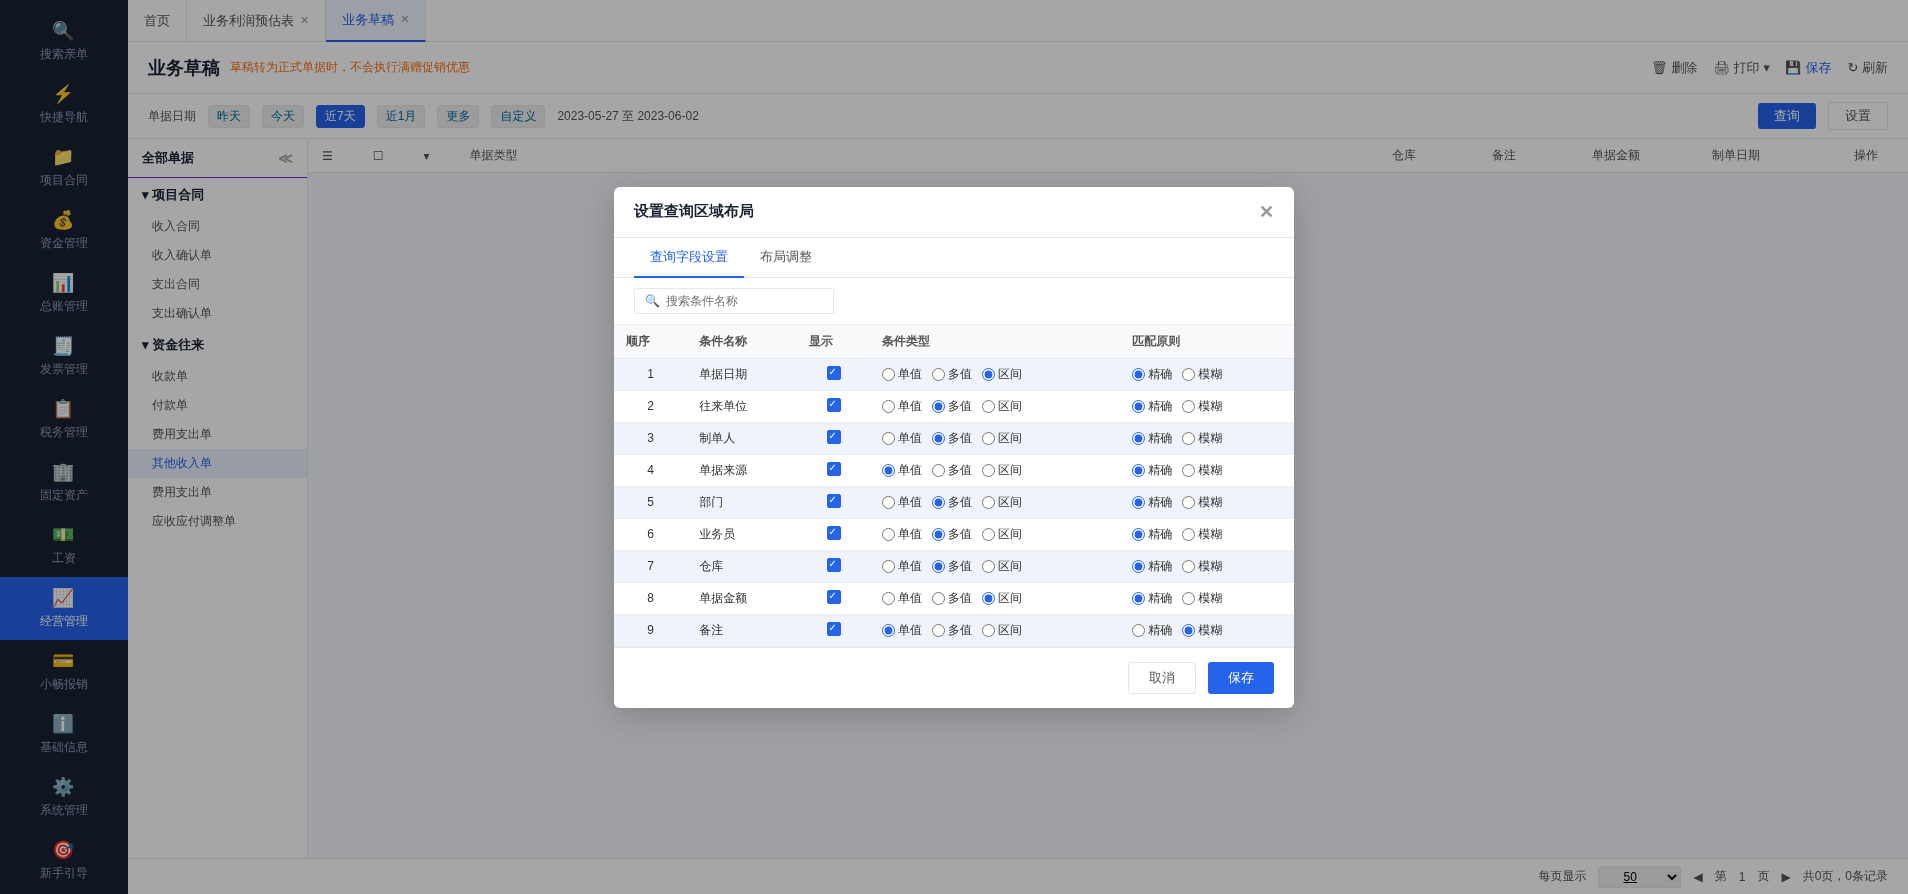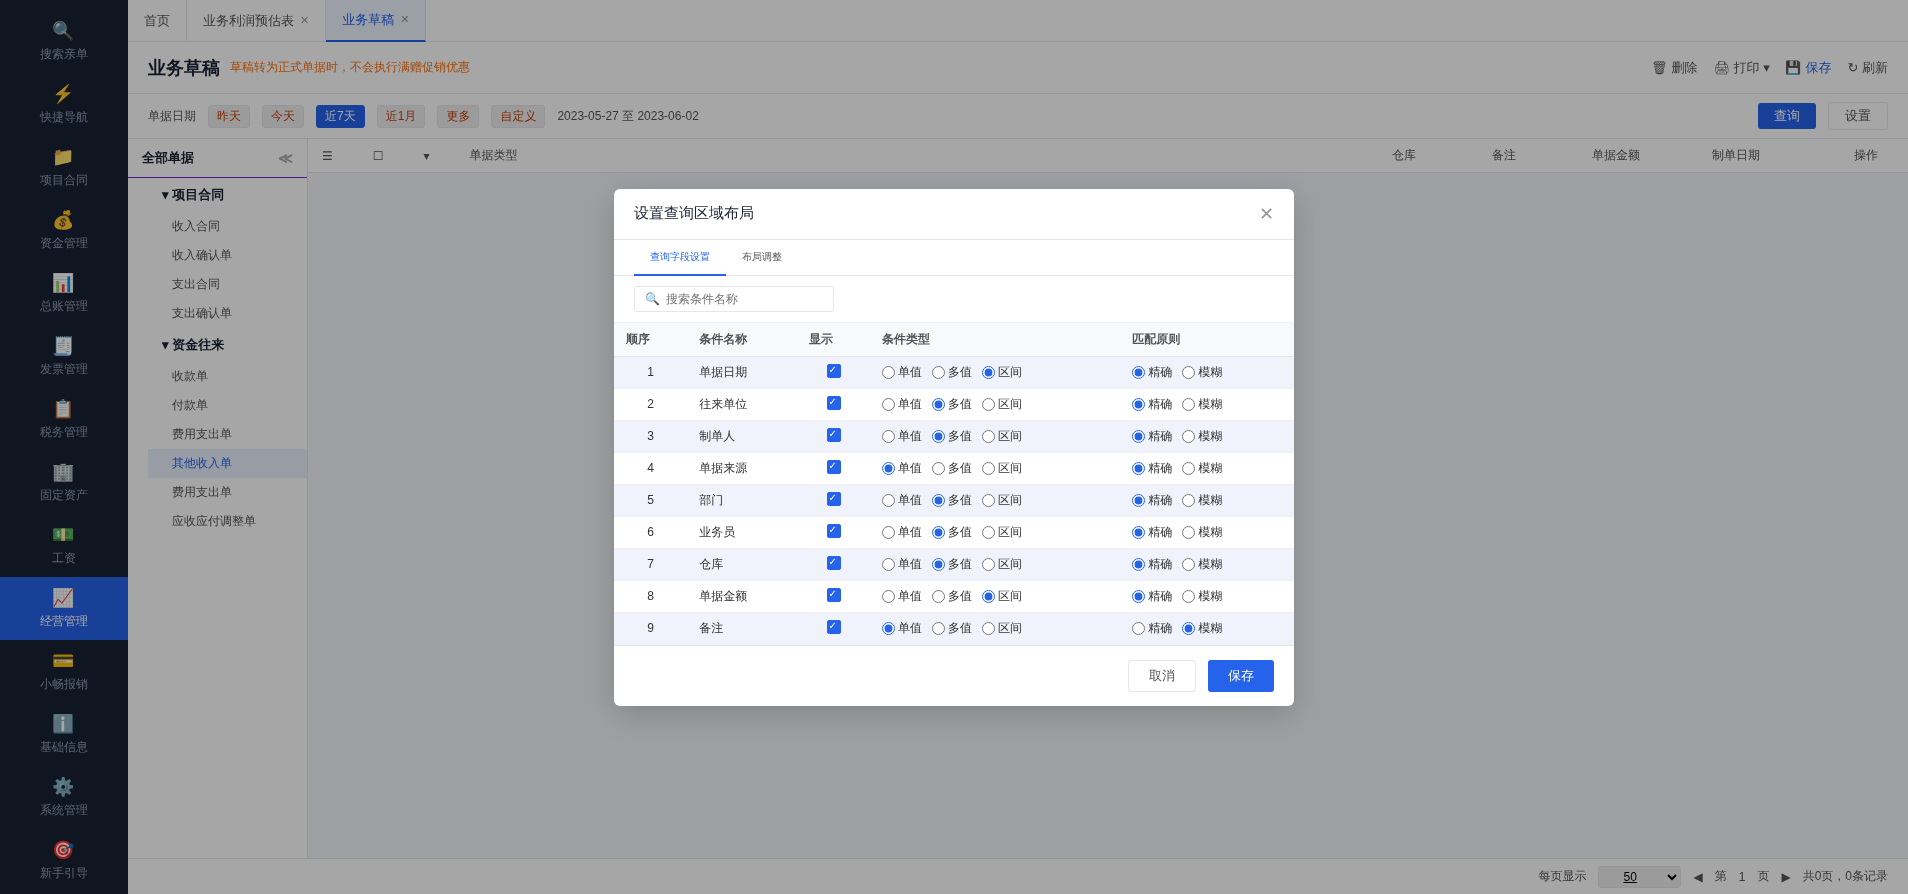--- a/index.html
+++ b/index.html
@@ -49,39 +49,39 @@
     .page-actions { display: flex; align-items: flex-end; gap: 16px; font-size: 13px; color: #555; }
     .page-action-btn { display: flex; align-items: center; gap: 4px; cursor: pointer; }
     .page-action-btn.primary { color: #2563eb; }
 
     
     .filter-bar {
       background: #fff; padding: 8px 20px; display: flex; align-items: center;
       gap: 12px; font-size: 12px; border-bottom: 1px solid #e5e7eb; flex-wrap: wrap;
     }
     .filter-label { color: #555; }
-    .filter-btn { padding: 2px 8px; border-radius: 3px; border: 1px solid #e5e7eb; cursor: pointer; color: #c2410c; font-size: 12px; }
+    .filter-btn { padding: 2px 8px; border-radius: 3px; border: 1px solid #e5e7eb; cursor: pointer; color: #0369a1; font-size: 12px; }
     .filter-btn.active { background: #2563eb; color: #fff; border-color: #2563eb; }
     .query-btn { padding: 4px 16px; background: #2563eb; color: #fff; border: none; border-radius: 3px; cursor: pointer; font-size: 13px; }
     .set-btn { padding: 4px 16px; background: #fff; color: #555; border: 1px solid #e5e7eb; border-radius: 3px; cursor: pointer; font-size: 13px; }
 
     
     .content-body { display: flex; height: calc(100% - 52px - 48px); }
 
     
     .left-menu {
       width: 180px; background: #fff; border-right: 1px solid #e5e7eb;
       overflow-y: auto; flex-shrink: 0;
     }
     .left-menu-header {
       padding: 10px 14px; font-size: 13px; font-weight: bold; color: #1a2233;
       display: flex; align-items: center; justify-content: space-between;
       border-bottom: 1px solid #6d28d9;
     }
-    .left-menu-group { font-size: 12px; color: #555; padding-left: 20px; }
+    .left-menu-group { font-size: 12px; color: #555; }
     .left-menu-group-title {
       padding: 8px 14px; color: #1a2233; font-size: 13px; font-weight: 600;
       cursor: pointer; display: flex; align-items: center; gap: 4px;
     }
     .left-menu-item {
       padding: 6px 14px 6px 24px; font-size: 12px; color: #555;
       cursor: pointer; display: block;
     }
     .left-menu-item.active { background: #e8f0fe; color: #2563eb; }
 
@@ -106,26 +106,26 @@
     .modal-overlay {
       position: absolute; top: 0; left: 0; right: 0; bottom: 0;
       background: rgba(0,0,0,0.35); z-index: 100; display: flex; align-items: center; justify-content: center;
     }
     .modal {
       background: #fff; border-radius: 6px; width: 680px; max-height: 640px;
       box-shadow: 0 8px 32px rgba(0,0,0,0.18); display: flex; flex-direction: column;
     }
     .modal-header {
       display: flex; align-items: center; justify-content: space-between;
-      padding: 14px 20px; border-bottom: 1px solid #e5e7eb; font-size: 15px; font-weight: normal; color: #1a2233;
+      padding: 14px 20px; border-bottom: 1px solid #e5e7eb; font-size: 15px; font-weight: bold; color: #1a2233;
     }
     .modal-close { cursor: pointer; color: #999; font-size: 18px; }
     .modal-tabs { display: flex; border-bottom: 1px solid #e5e7eb; padding: 0 20px; }
     .modal-tab {
-      padding: 10px 16px; font-size: 10px; color: #555; cursor: pointer;
+      padding: 10px 16px; font-size: 13px; color: #555; cursor: pointer;
       border-bottom: 2px solid transparent; margin-bottom: -1px;
     }
     .modal-tab.active { color: #2563eb; border-bottom-color: #2563eb; }
     .modal-search { padding: 10px 20px; border-bottom: 1px solid #f0f0f0; }
     .modal-search-input {
       width: 200px; padding: 5px 10px; border: 1px solid #e5e7eb; border-radius: 3px;
       font-size: 12px; color: #555; display: flex; align-items: center; gap: 6px;
     }
     .modal-search-input input { border: none; outline: none; font-size: 12px; width: 150px; }
     .modal-table-wrap { flex: 1; overflow: auto; padding: 0; }

